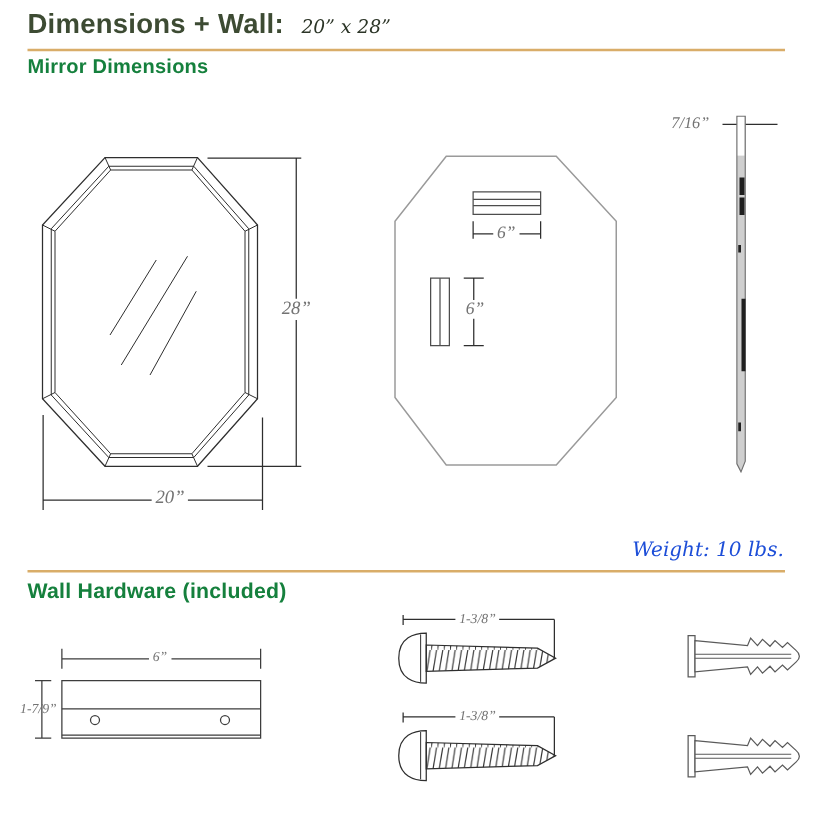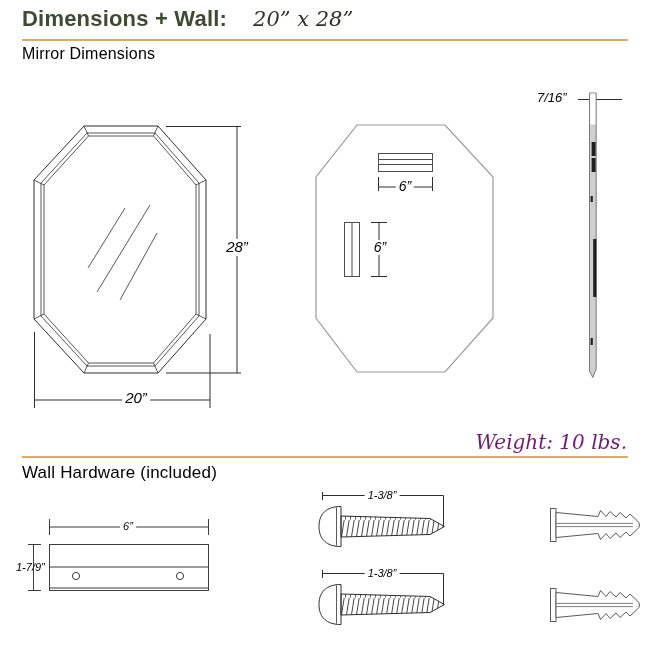--- a/index.html
+++ b/index.html
@@ -1,32 +1,32 @@
 <!DOCTYPE html>
 <html><head>
 <meta charset="utf-8">
 <style>
   html,body{margin:0;padding:0;background:#fff}
   .canvas{position:relative;width:655px;height:655px;background:#ffffff;overflow:hidden;
           font-family:"Liberation Sans",sans-serif}
   .abs{position:absolute;left:0;top:0}
   .header{position:absolute;left:22px;top:6px;white-space:nowrap}
   .header .title{font-weight:bold;font-size:22px;color:#3d4b33;letter-spacing:.2px}
-  .header .size{font-family:"DejaVu Serif",serif;font-style:italic;font-size:21px;color:#2c3527;margin-left:26px}
+  .header .size{font-family:"DejaVu Serif",serif;font-style:italic;font-size:15px;color:#2c3527;margin-left:14px}
   .divider{position:absolute;left:22px;width:606px;height:2px;background:#d9ad69}
   .d1{top:39px}.d2{top:456px}
-  .sec-heading{position:absolute;left:22px;font-weight:normal;color:#000000;letter-spacing:.2px}
+  .sec-heading{position:absolute;left:22px;font-weight:bold;color:#15803d;letter-spacing:.2px}
   .h-mirror{top:45px;font-size:16px}
   .h-hardware{top:463px;font-size:17px}
-  .lbl,.lbl-plain{position:absolute;font-family:Liberation Sans, sans-serif;font-style:italic;color:#000000;
+  .lbl,.lbl-plain{position:absolute;font-family:Liberation Serif, serif;font-style:italic;color:#737373;
                   white-space:nowrap;line-height:1.1}
   .lbl{transform:translateX(-50%);background:#fff;padding:0 3px}
   .s15{font-size:15px}.s14{font-size:14px}.s13{font-size:13px}.s11{font-size:11px}
   .weight-lbl{position:absolute;right:28px;top:430px;font-family:"DejaVu Serif",serif;font-style:italic;
-              font-size:20px;color:#701a75}
+              font-size:16px;color:#1d4ed8}
 </style>
 </head>
 <body>
 
 <div class="canvas">
 
   <svg class="abs" width="655" height="655" viewBox="0 0 655 655">
     <defs>
       <pattern id="thread" width="5" height="26" patternUnits="userSpaceOnUse">
         <path d="M0,26 L4.2,0" stroke="#2e2e2e" stroke-width="0.9" fill="none"></path>

